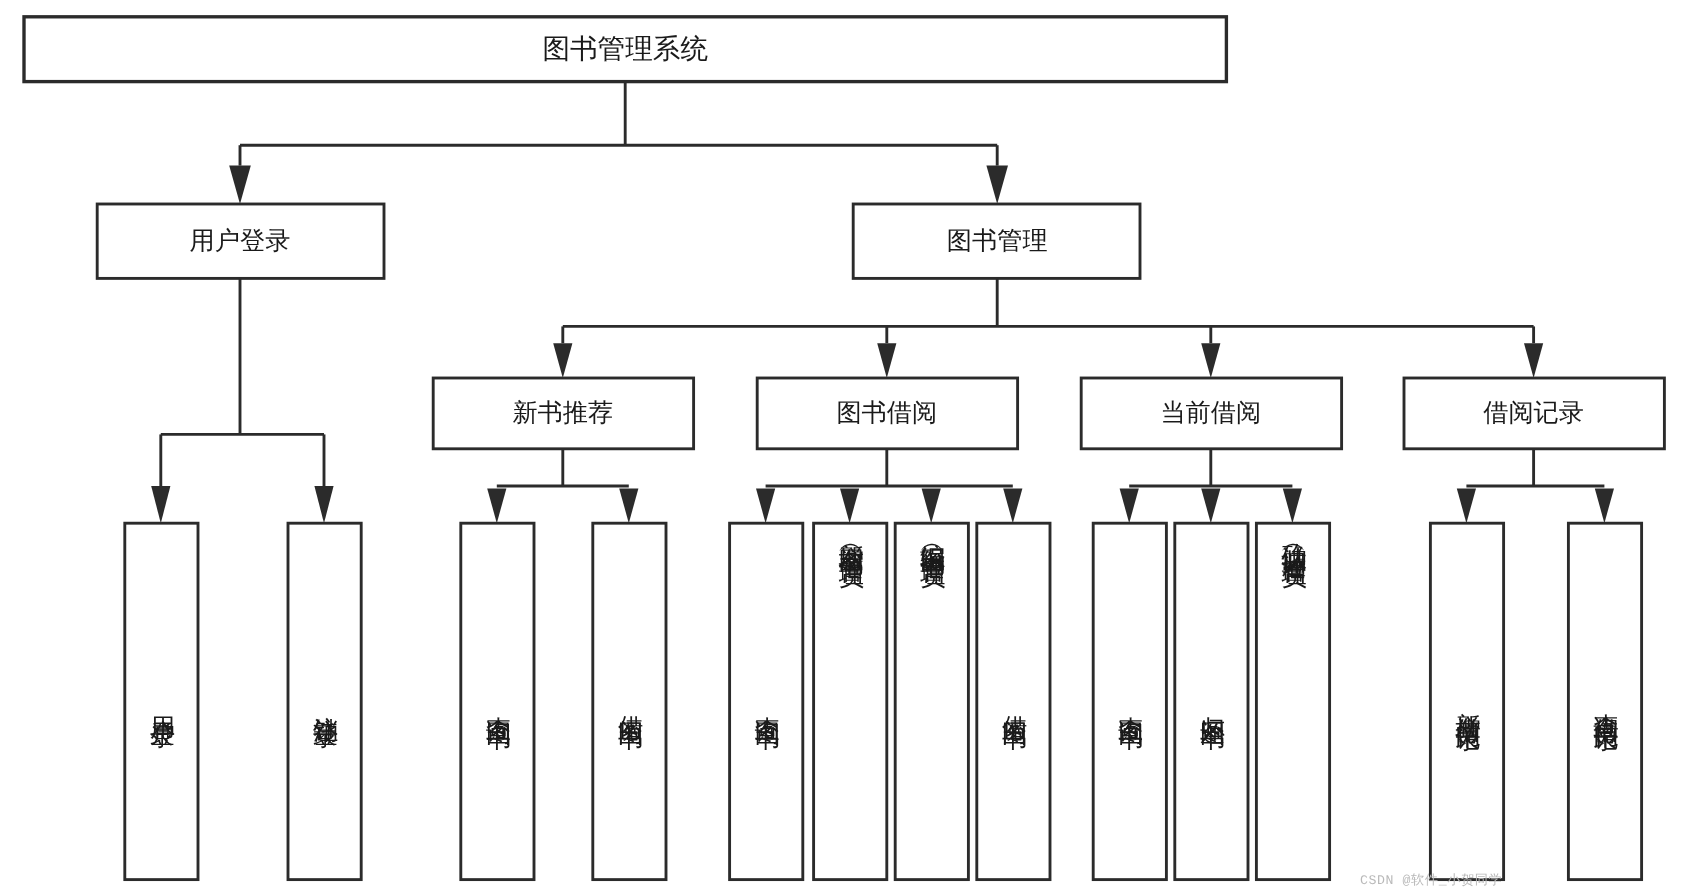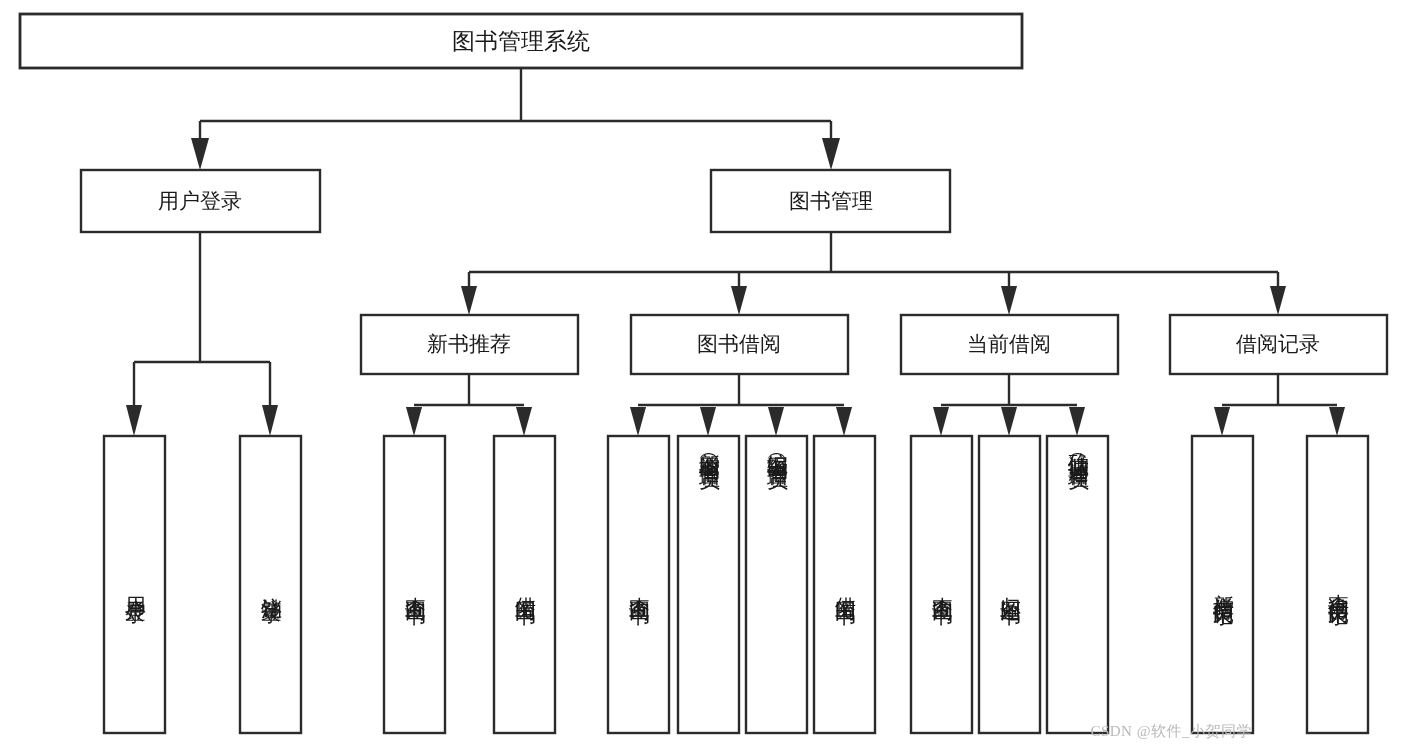--- a/index.html
+++ b/index.html
@@ -42,23 +42,23 @@
     font-size:21px;
     line-height:1.04;
     letter-spacing:2.5px;
     color:#1a1a1a;
     white-space:nowrap;
     font-family:"DejaVu Sans","Liberation Sans",sans-serif;
   }
   .watermark{
     position:absolute;
     right:8px;bottom:6px;
-    font-size:15px;
+    font-size:11px;
     color:#b9b9b9;
-    font-family:Liberation Serif, serif;
+    font-family:Liberation Mono, monospace;
     letter-spacing:.5px;
     user-select:none;
   }
 </style>
 </head>
 <body>
 
 <div id="diagram-root">
 
   <svg class="diagram" viewBox="0 0 1405 747">

